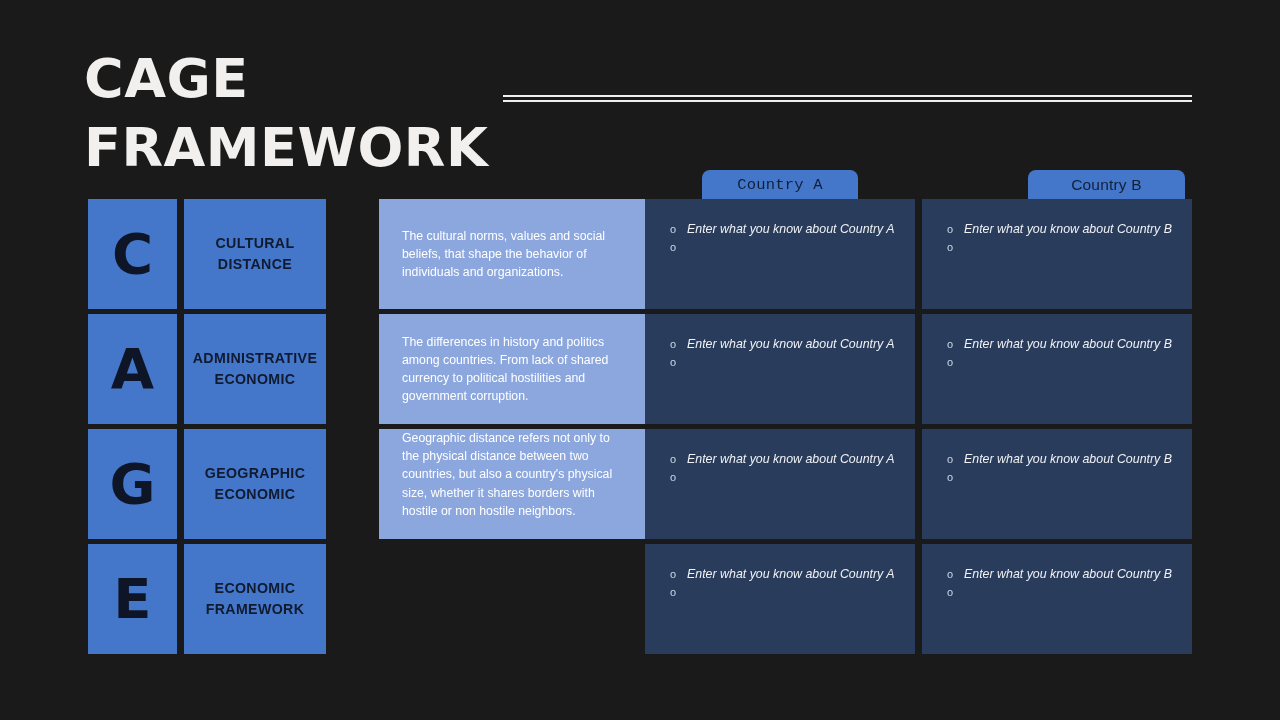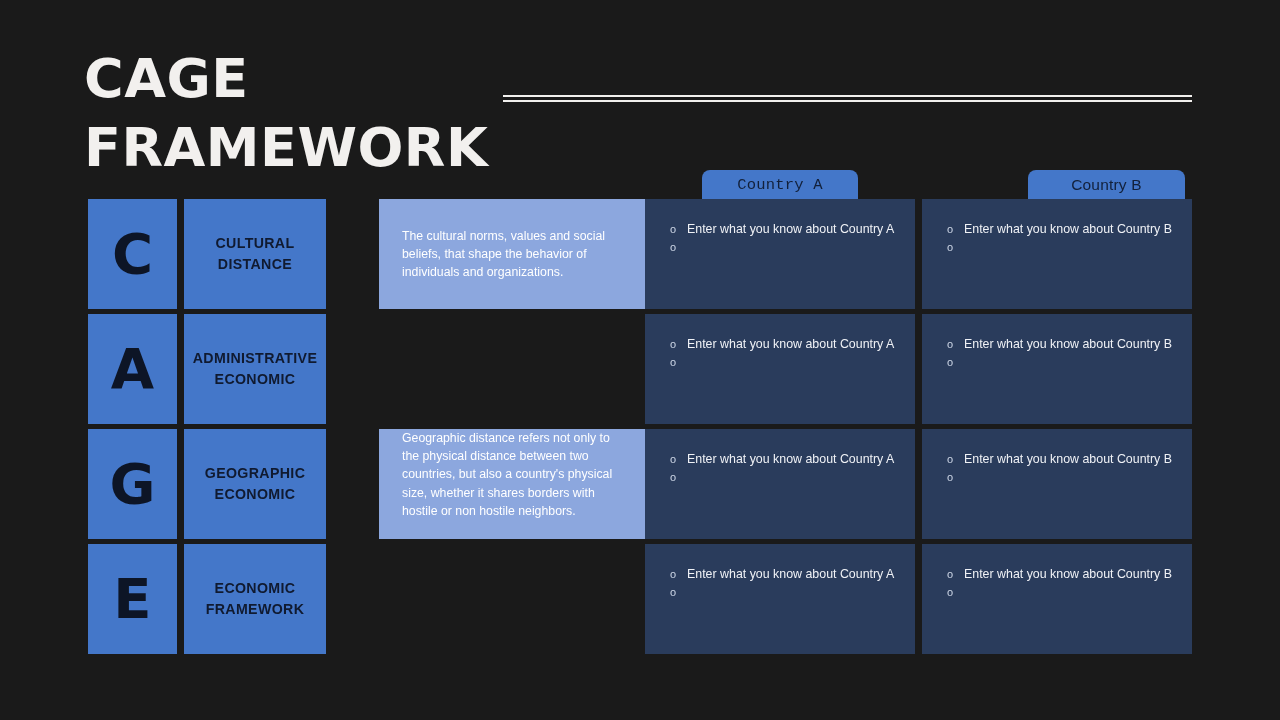--- a/index.html
+++ b/index.html
@@ -149,21 +149,21 @@
     min-height: 18px;
   }
   .bullet-marker {
     flex: 0 0 auto;
     width: 28px;
     color: #cdd6e6;
     font-size: 11px;
     line-height: 1.6;
     padding-left: 11px;
   }
-  .bullet-text { flex: 1 1 auto; }
+  .bullet-text { flex: 1 1 auto; font-style: italic; }
 </style>
 </head>
 <body>
 
 <div id="slide-title">CAGE
 FRAMEWORK</div>
 
 <div id="title-rule">
   <div class="rule-line top"></div>
   <div class="rule-line bot"></div>
@@ -200,20 +200,23 @@
         <span class="bullet-marker">o</span>
         <span class="bullet-text"></span>
       </div>
     </div>
   </div>
 
   <div class="row r1">
     <div class="cell cell-letter">A</div>
     <div class="cell cell-name">ADMINISTRATIVE
 ECONOMIC</div>
+    <div class="cell cell-desc">
+      <span>The differences in history and politics among countries. From lack of shared currency to political hostilities and government corruption.</span>
+    </div>
     <div class="cell cell-input col-a">
       <div class="bullet-row">
         <span class="bullet-marker">o</span>
         <span class="bullet-text">Enter what you know about Country A</span>
       </div>
       <div class="bullet-row">
         <span class="bullet-marker">o</span>
         <span class="bullet-text"></span>
       </div>
     </div>

